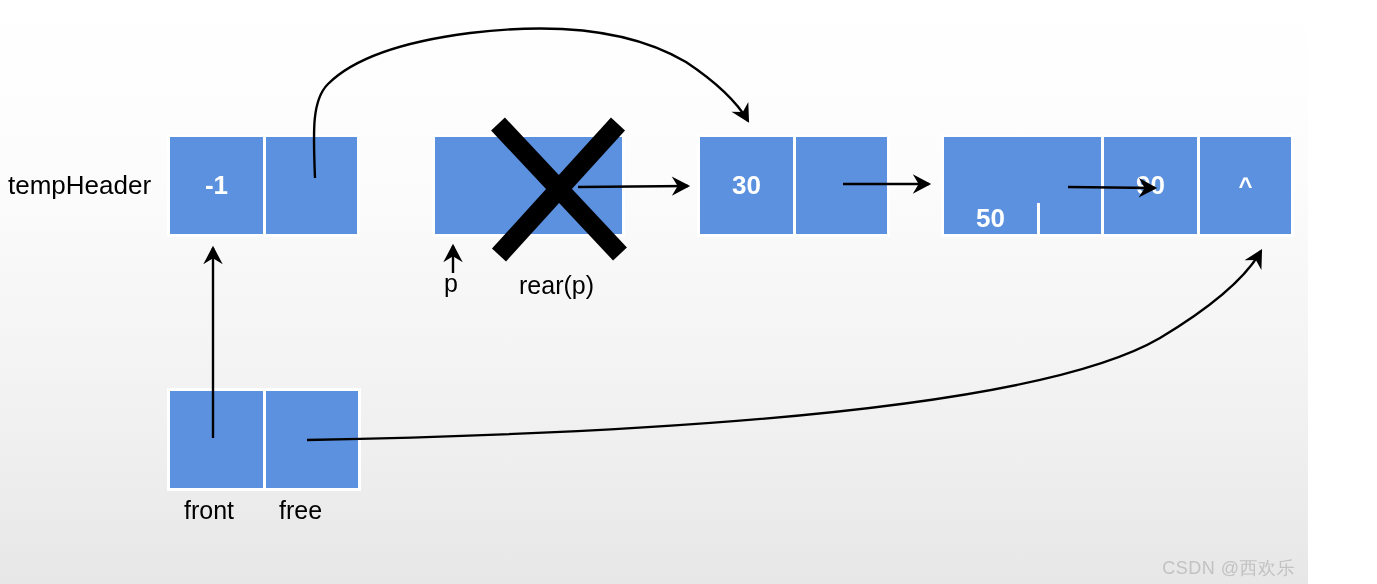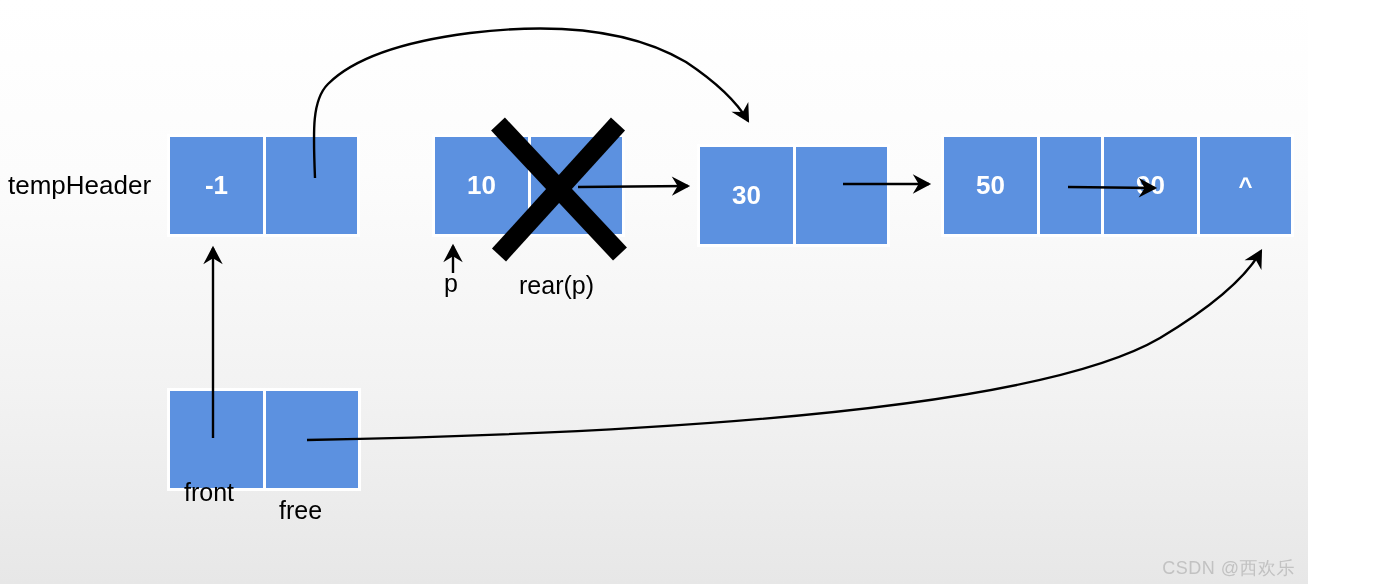--- a/index.html
+++ b/index.html
@@ -46,47 +46,46 @@
 <div id="canvas">
 
   <div class="lbl" style="left:8px;top:171px;font-size:26px;">tempHeader</div>
 
   <div class="node" style="left:167px;top:134px;">
     <div class="cell data">-1</div>
     <div class="cell next"></div>
   </div>
 
   <div class="node" style="left:432px;top:134px;">
-    <div class="cell data">10</div>
     <div class="cell next"></div>
   </div>
 
-  <div class="node" style="left:697px;top:144px;justify-content:flex-end;">
+  <div class="node" style="left:697px;top:134px;justify-content:flex-end;">
     <div class="cell data">30</div>
     <div class="cell next"></div>
   </div>
 
-  <div class="node" style="left:941px;top:134px;">
+  <div class="node" style="left:941px;top:134px;align-items:flex-end;">
     <div class="cell data">50</div>
     <div class="cell next"></div>
   </div>
 
   <div class="node" style="left:1101px;top:134px;">
     <div class="cell data">90</div>
     <div class="cell next">^</div>
   </div>
 
   <div class="lbl" style="left:444px;top:270px;">p</div>
   <div class="lbl" style="left:519px;top:272px;">rear(p)</div>
 
   <div class="node qbox" style="left:167px;top:388px;">
     <div class="cell data"></div>
     <div class="cell next"></div>
   </div>
-  <div class="lbl" style="left:184px;top:479px;">front</div>
+  <div class="lbl" style="left:184px;top:497px;">front</div>
   <div class="lbl" style="left:279px;top:497px;">free</div>
 
   <div class="watermark">CSDN @西欢乐</div>
 
   <svg class="overlay" viewBox="0 0 1377 584">
     <defs>
       <marker id="ah" viewBox="0 0 10 10" refX="8" refY="5" markerWidth="9" markerHeight="9" orient="auto">
         <path d="M0.5,0.5 L9,5 L0.5,9.5 L3.2,5 z" fill="#000"></path>
       </marker>
     </defs>

